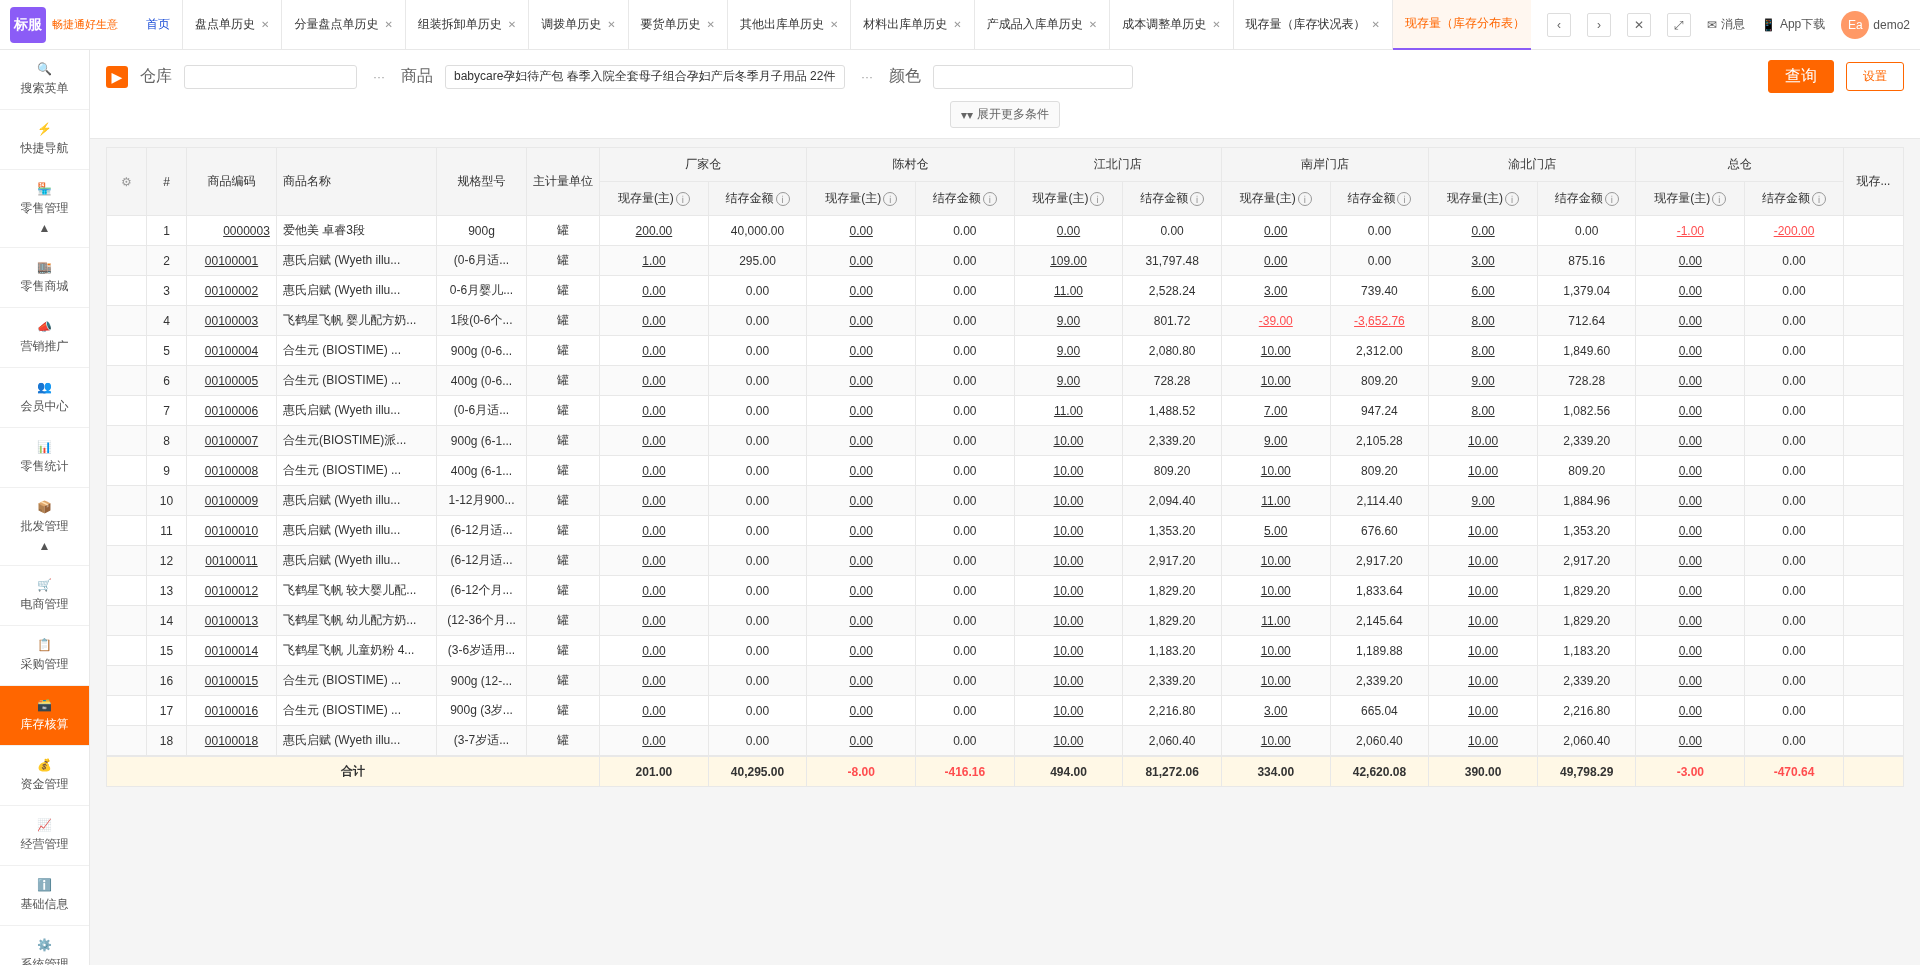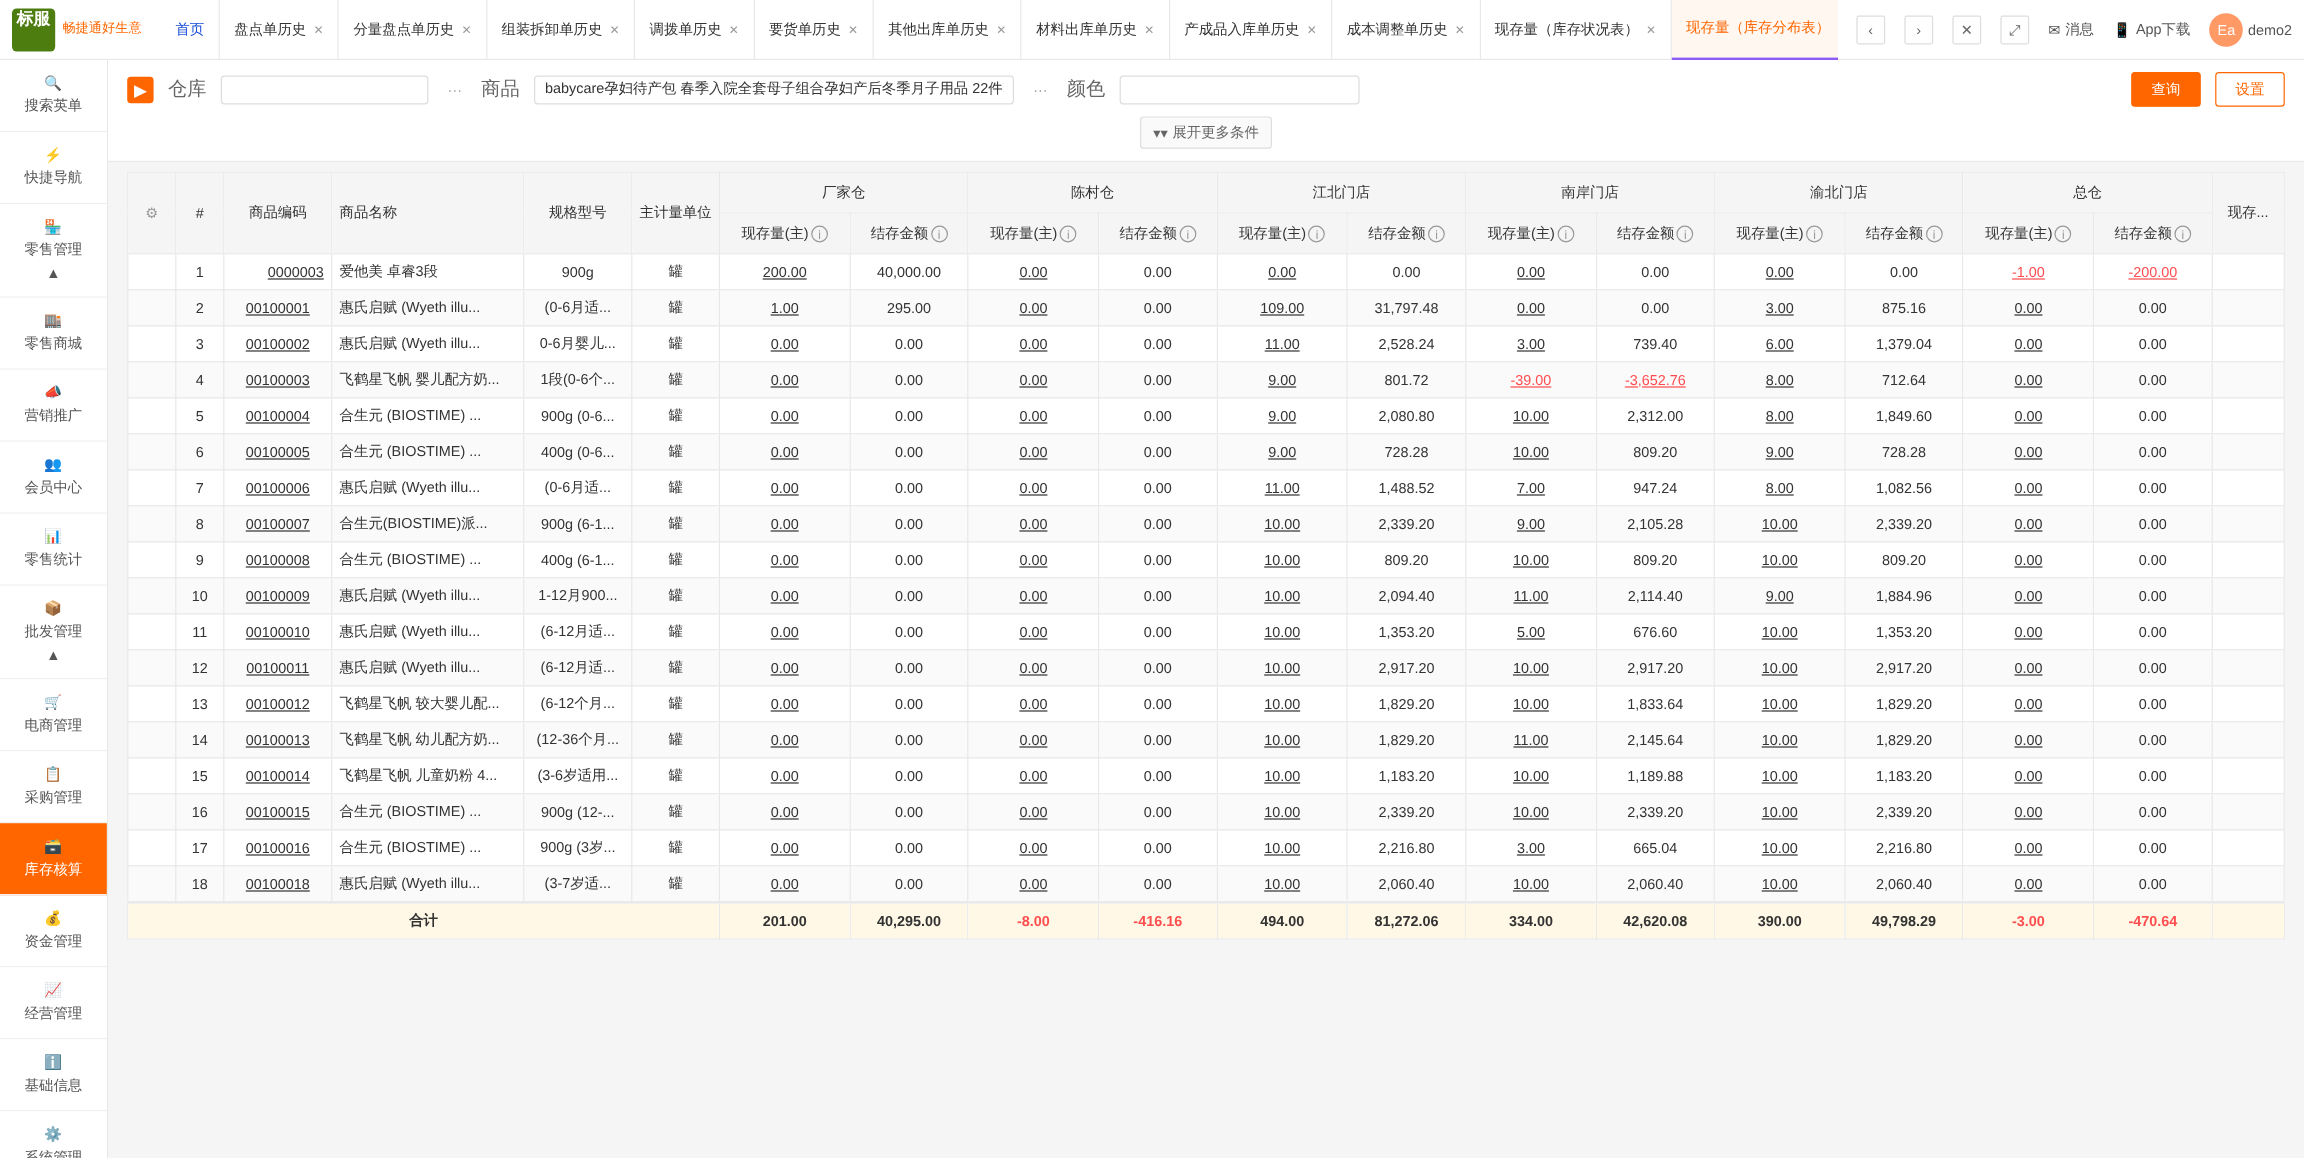--- a/index.html
+++ b/index.html
@@ -1,21 +1,21 @@
 <!DOCTYPE html>
 <html><head>
   <meta charset="utf-8">
   <style>
     * { box-sizing: border-box; margin: 0; padding: 0; }
     body { font-family: 'Microsoft YaHei', Arial, sans-serif; font-size: 12px; background: #f5f5f5; overflow: hidden; }
     
     
     .top-bar { background: #fff; height: 50px; display: flex; align-items: center; border-bottom: 1px solid #e8e8e8; padding: 0 10px; gap: 16px; }
     .logo-area { display: flex; align-items: center; gap: 6px; min-width: 80px; }
-    .logo-icon { width: 36px; height: 36px; background: #4d7c0f; border-radius: 4px; display: flex; align-items: flex-start; justify-content: center; color: #fff; font-size: 14px; font-weight: bold; }
+    .logo-icon { width: 36px; height: 36px; background: #8b5cf6; border-radius: 4px; display: flex; align-items: center; justify-content: center; color: #fff; font-size: 14px; font-weight: bold; }
     .logo-text { font-size: 11px; color: #ff6600; line-height: 1.2; }
     .tab-bar { display: flex; align-items: center; flex: 1; overflow-x: auto; gap: 0; height: 50px; }
     .tab-bar::-webkit-scrollbar { display: none; }
     .tab-item { display: flex; align-items: center; height: 50px; padding: 0 12px; border-right: 1px solid #e8e8e8; white-space: nowrap; cursor: pointer; font-size: 12px; color: #333; gap: 6px; flex-shrink: 0; }
     .tab-item.active { background: #fff7f0; color: #ff6600; border-bottom: 2px solid #8b5cf6; }
     .tab-item .tab-close { color: #999; font-size: 10px; cursor: pointer; }
     .home-tab { color: #1d4ed8; font-weight: normal; }
     .top-right { display: flex; align-items: center; gap: 16px; margin-left: auto; flex-shrink: 0; }
     .top-right-item { display: flex; align-items: center; gap: 4px; cursor: pointer; color: #555; font-size: 12px; }
     .avatar { width: 28px; height: 28px; border-radius: 50%; background: #ff9966; display: flex; align-items: center; justify-content: center; color: #fff; font-size: 12px; }
@@ -41,21 +41,21 @@
     .action-btn { display: flex; align-items: center; gap: 4px; cursor: pointer; color: #555; font-size: 12px; }
 
     
     .filter-area { background: #fff; padding: 10px 16px; border-bottom: 1px solid #e8e8e8; }
     .filter-row { display: flex; align-items: center; gap: 12px; margin-bottom: 8px; }
     .filter-label { color: #666; font-size: 16px; white-space: nowrap; flex-shrink: 0; }
     .filter-input { border: 1px solid #ddd; border-radius: 3px; padding: 4px 8px; font-size: 12px; color: #333; background: #fff; min-width: 80px; }
     .filter-input-long { min-width: 400px; color: #333; }
     .filter-dots { color: #999; cursor: pointer; padding: 4px; }
     .expand-btn { display: flex; align-items: center; gap: 4px; color: #666; cursor: pointer; font-size: 12px; border: 1px solid #ddd; border-radius: 3px; padding: 4px 10px; background: #fafafa; }
-    .orange-btn { background: #ff6600; color: #fff; border: 1px solid #ff6600; border-radius: 3px; padding: 5px 16px; cursor: pointer; font-size: 12px; }
+    .orange-btn { background: #ff6600; color: #fff; border: 1px solid #ff6600; border-radius: 3px; padding: 5px 16px; cursor: pointer; font-size: 16px; }
     .outline-btn { background: #fff; color: #ff6600; border: 1px solid #ff6600; border-radius: 3px; padding: 5px 16px; cursor: pointer; font-size: 12px; }
     .orange-expand { background: #ff6600; color: #fff; border-radius: 3px; width: 22px; height: 22px; display: flex; align-items: center; justify-content: center; cursor: pointer; font-size: 14px; flex-shrink: 0; }
 
     
     .table-area { flex: 1; overflow: auto; padding: 0 16px 10px; margin-top: 8px; }
     .data-table { width: 100%; border-collapse: collapse; background: #fff; font-size: 12px; }
     .data-table th { background: #f5f5f5; padding: 8px 6px; text-align: center; border: 1px solid #e8e8e8; color: #333; font-weight: normal; white-space: nowrap; position: sticky; top: 0; z-index: 2; }
     .data-table td { padding: 6px 6px; text-align: center; border: 1px solid #e8e8e8; color: #333; white-space: nowrap; }
     .data-table tr.alt td { background: #fafafa; }
     .data-table tr.summary td { background: #fff8e6; font-weight: bold; border-top: 2px solid #e8e8e8; }

